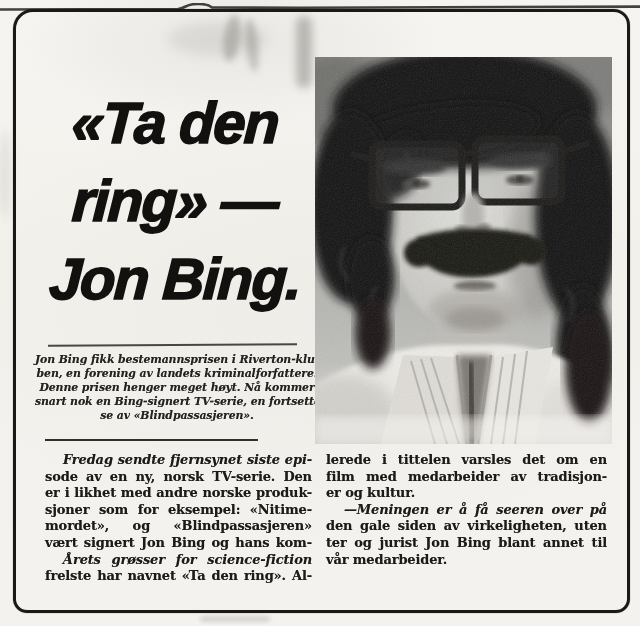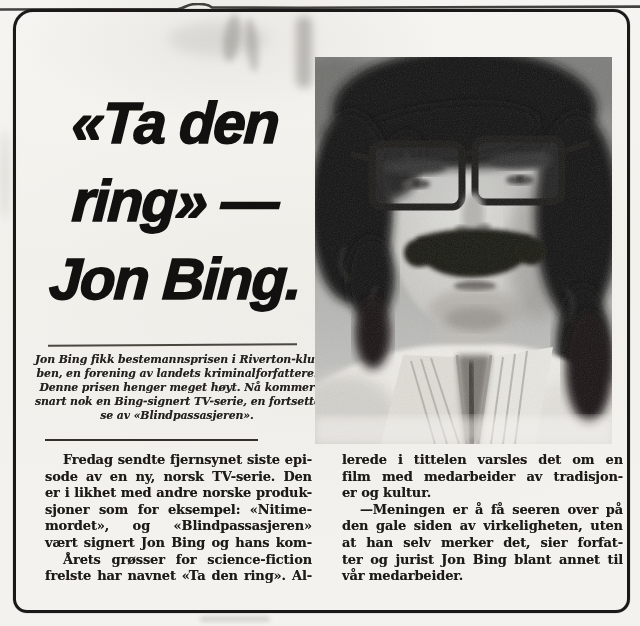--- a/index.html
+++ b/index.html
@@ -32,28 +32,28 @@
   .caption{position:absolute;left:35px;top:353px;width:284px;}
   .cl{
     font-style:italic;font-weight:bold;font-size:10.9px;line-height:14px;
     text-align:center;color:#24221f;letter-spacing:-0.1px;white-space:nowrap;
     text-shadow:0 0 0.5px rgba(30,28,25,0.45);
   }
   .ruleB{position:absolute;left:45px;top:439px;width:213px;height:2.4px;background:#33302c;}
   
   .col{position:absolute;top:452px;}
   .colL{left:45px;width:267px;}
-  .colR{left:342px;width:281px;}
+  .colR{left:326px;width:281px;}
   .bl{
     font-weight:bold;font-size:13px;line-height:16.6px;color:#1d1b18;
     letter-spacing:-0.15px;white-space:nowrap;
     text-shadow:0 0 0.5px rgba(25,23,20,0.5);
   }
   .jl{display:flex;justify-content:space-between;}
-  .ind{padding-left:18px;box-sizing:border-box;}
+  .ind{padding-left:18px;box-sizing:border-box;font-style:italic;}
   
   .photo{position:absolute;left:315px;top:57px;width:297px;height:387px;filter:contrast(1.04) blur(0.3px);}
   .photo svg{display:block;}
   
   .smudge{position:absolute;border-radius:50%;pointer-events:none;}
   .s1{left:168px;top:22px;width:100px;height:34px;background:#6f6d68;opacity:0.12;filter:blur(6px);}
   .s2{left:224px;top:14px;width:16px;height:48px;background:#55534e;opacity:0.28;filter:blur(3px);transform:rotate(8deg);}
   .s3{left:246px;top:18px;width:12px;height:54px;background:#55534e;opacity:0.26;filter:blur(3px);transform:rotate(-6deg);}
   .s4{left:296px;top:16px;width:16px;height:72px;background:#7a7873;opacity:0.45;filter:blur(4px);border-radius:8px;}
   .s5{left:0px;top:130px;width:10px;height:90px;background:#8a8883;opacity:0.18;filter:blur(4px);}
@@ -307,29 +307,20 @@
       </div>
     <div class="bl jl">
         <span>den</span>
         <span>gale</span>
         <span>siden</span>
         <span>av</span>
         <span>virkeligheten,</span>
         <span>uten</span>
       </div>
     <div class="bl jl">
-        <span>at</span>
-        <span>han</span>
-        <span>selv</span>
-        <span>merker</span>
-        <span>det,</span>
-        <span>sier</span>
-        <span>forfat-</span>
-      </div>
-    <div class="bl jl">
         <span>ter</span>
         <span>og</span>
         <span>jurist</span>
         <span>Jon</span>
         <span>Bing</span>
         <span>blant</span>
         <span>annet</span>
         <span>til</span>
       </div>
     <div class="bl">vår medarbeider.</div>

